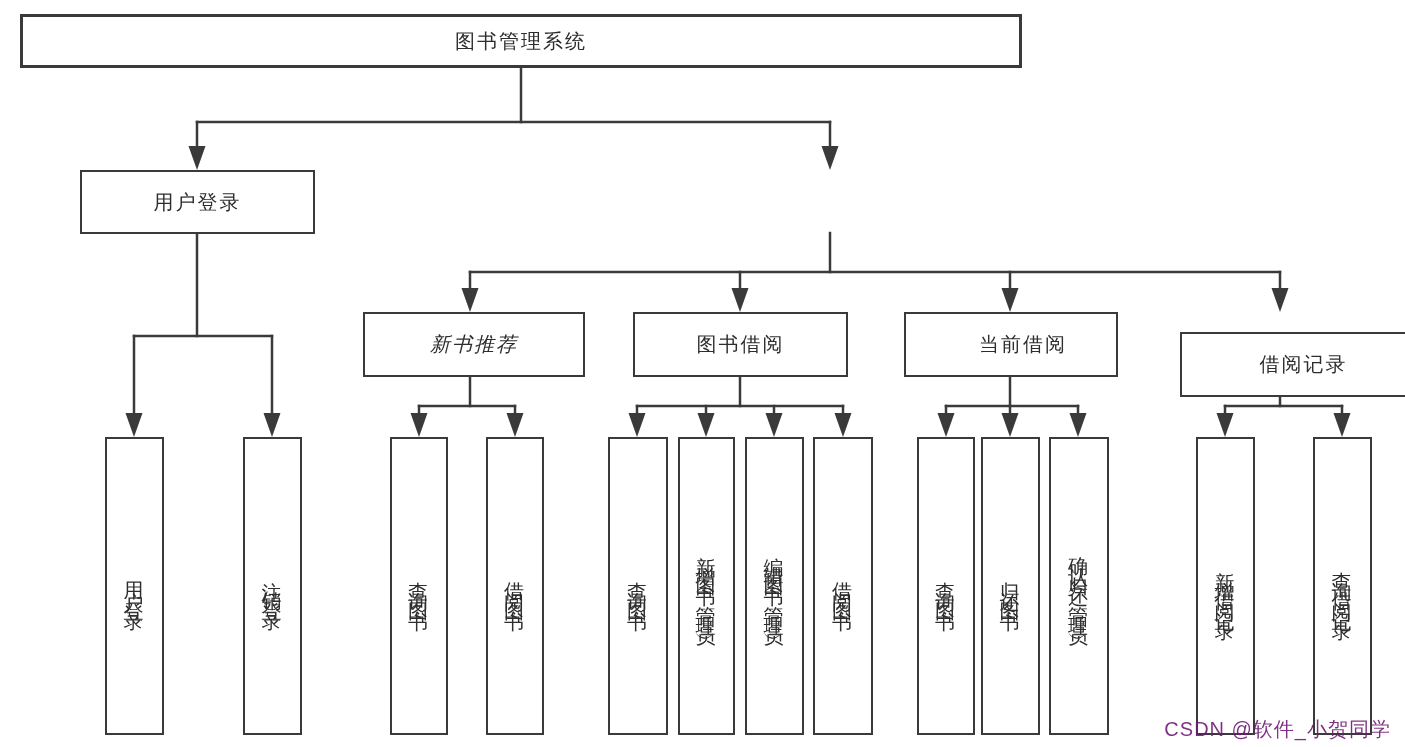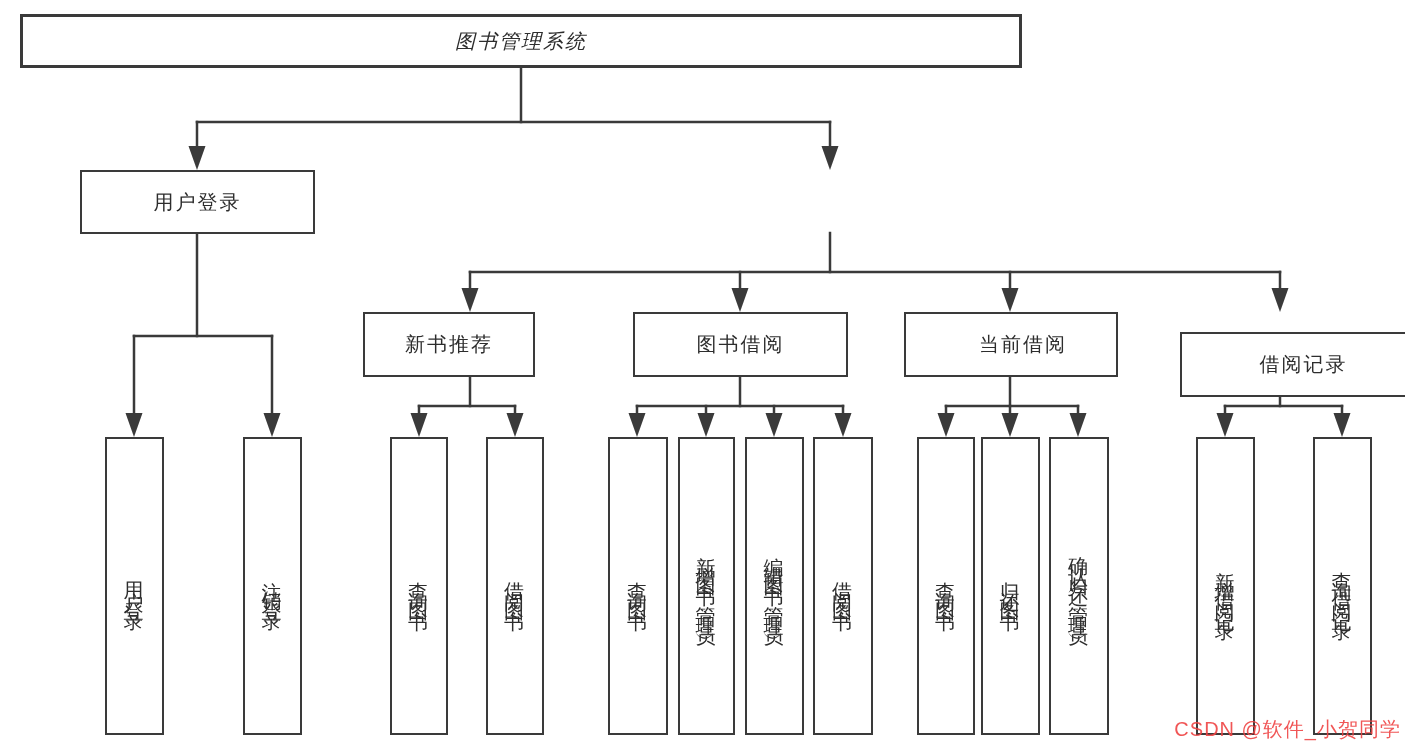--- a/index.html
+++ b/index.html
@@ -32,22 +32,22 @@
   }
   .node.root { border-width: 3px; }
   .node.v {
     writing-mode: vertical-lr;
     text-orientation: mixed;
     letter-spacing: 10px;
     white-space: normal;
   }
   #watermark {
     position: absolute;
-    right: 4px; bottom: 4px;
-    color: #ef4444;
+    right: 14px; bottom: 4px;
+    color: #701a75;
     font-size: 20px;
     letter-spacing: 1px;
     z-index: 50;
     opacity: 0.9;
   }
 </style>
 </head>
 <body>
 
 <div id="diagram">
@@ -100,23 +100,23 @@
       <polygon points="1069.5,413 1086.5,413 1078,437" fill="#3a3a3a"></polygon>
       <line x1="1280" y1="376" x2="1280" y2="406" stroke="#3a3a3a" stroke-width="2.5" stroke-linecap="square"></line>
       <line x1="1225" y1="406" x2="1342" y2="406" stroke="#3a3a3a" stroke-width="2.5" stroke-linecap="square"></line>
       <line x1="1225" y1="406" x2="1225" y2="425" stroke="#3a3a3a" stroke-width="2.5" stroke-linecap="square"></line>
       <polygon points="1216.5,413 1233.5,413 1225,437" fill="#3a3a3a"></polygon>
       <line x1="1342" y1="406" x2="1342" y2="425" stroke="#3a3a3a" stroke-width="2.5" stroke-linecap="square"></line>
       <polygon points="1333.5,413 1350.5,413 1342,437" fill="#3a3a3a"></polygon>
     </svg>
 
   <div id="watermark">CSDN @软件_小贺同学</div>
-<div class="node h root" style="left: 20px; top: 14px; width: 1002px; height: 54px; font-style: italic;">图书管理系统</div>
+<div class="node h root" style="left: 20px; top: 14px; width: 1002px; height: 54px;">图书管理系统</div>
     <div class="node h" style="left: 80px; top: 170px; width: 235px; height: 64px;">用户登录</div>
-    <div class="node h" style="left: 363px; top: 312px; width: 172px; height: 65px;">新书推荐</div>
+    <div class="node h" style="left: 363px; top: 312px; width: 222px; height: 65px; font-style: italic;">新书推荐</div>
     <div class="node h" style="left: 633px; top: 312px; width: 215px; height: 65px;">图书借阅</div>
     <div class="node h" style="left: 904px; top: 312px; width: 214px; height: 65px; padding-left: 24px;">当前借阅</div>
     <div class="node h" style="left: 1172px; top: 332px; width: 247px; height: 65px; margin-left: 8px;">借阅记录</div>
     <div class="node v" style="left: 105px; top: 437px; width: 59px; height: 298px;">用户登录</div>
     <div class="node v" style="left: 243px; top: 437px; width: 59px; height: 298px;">注销登录</div>
     <div class="node v" style="left: 390px; top: 437px; width: 58px; height: 298px;">查询图书</div>
     <div class="node v" style="left: 486px; top: 437px; width: 58px; height: 298px;">借阅图书</div>
     <div class="node v" style="left: 608px; top: 437px; width: 60px; height: 298px;">查询图书</div>
     <div class="node v" style="left: 678px; top: 437px; width: 57px; height: 298px;">新增图书（管理员）</div>
     <div class="node v" style="left: 745px; top: 437px; width: 59px; height: 298px;">编辑图书（管理员）</div>

